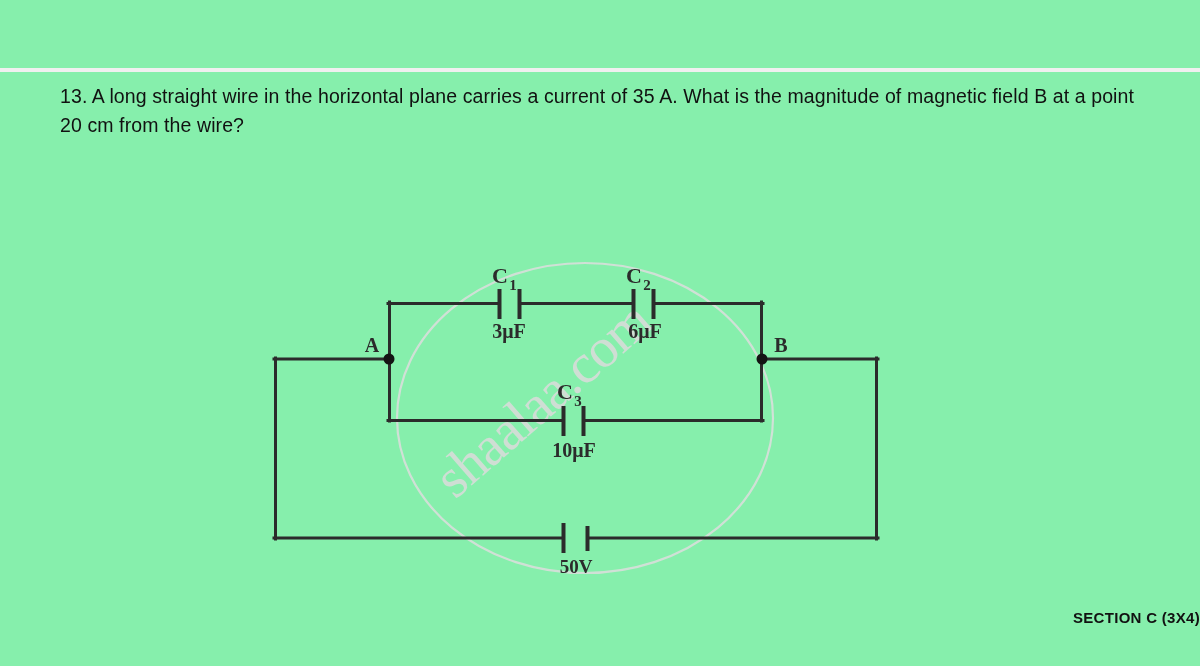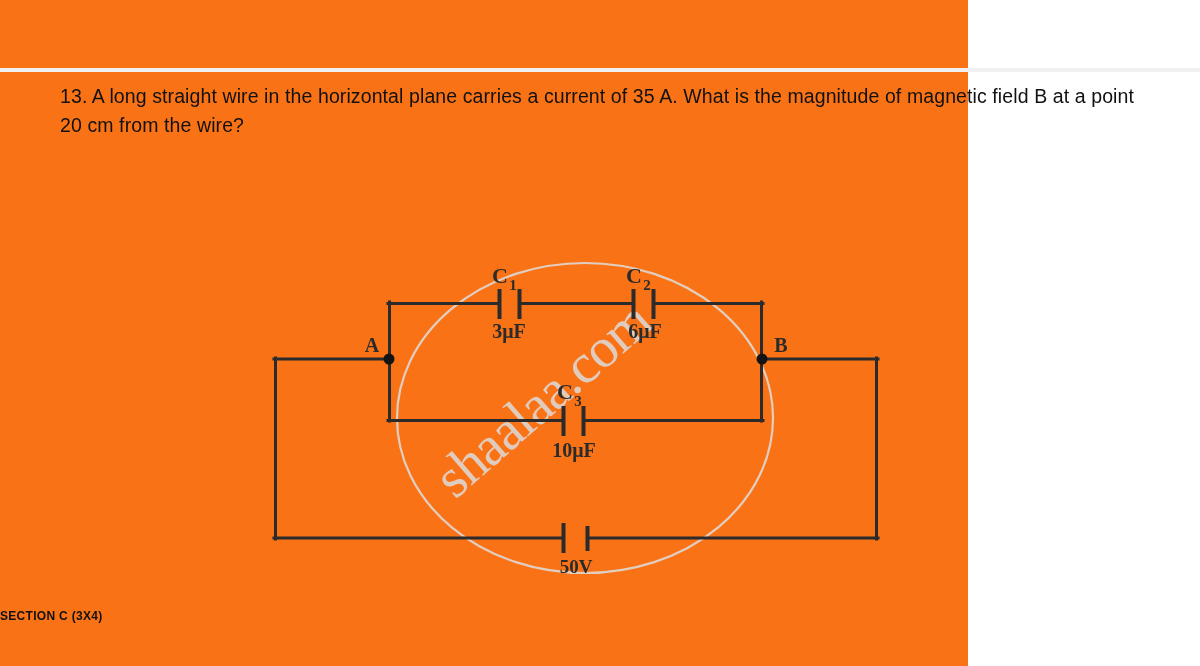--- a/index.html
+++ b/index.html
@@ -11,23 +11,23 @@
     height: 666px;
     background: #ffffff;
     font-family: "Liberation Sans", sans-serif;
     position: relative;
     overflow: hidden;
   }
 
   #page {
     position: absolute;
     left: 0; top: 0;
-    width: 968px;
+    width: 1200px;
     height: 666px;
-    background: #f97316;
+    background: #86efac;
   }
 
   
   #top-rule {
     position: absolute;
     left: 0;
     top: 68px;
     width: 1200px;
     height: 4px;
     background: #f0f0f0;
@@ -57,22 +57,22 @@
     height: 666px;
     pointer-events: none;
   }
 
   
   #section-footer {
     position: absolute;
     left: 0;
     top: 609px;
     width: 1200px;
-    text-align: left;
-    font-size: 12px;
+    text-align: right;
+    font-size: 15px;
     font-weight: bold;
     color: #111111;
     letter-spacing: 0.3px;
     font-family: "Liberation Sans", sans-serif;
   }
 </style>
 </head>
 <body>
 
 <div id="page">

